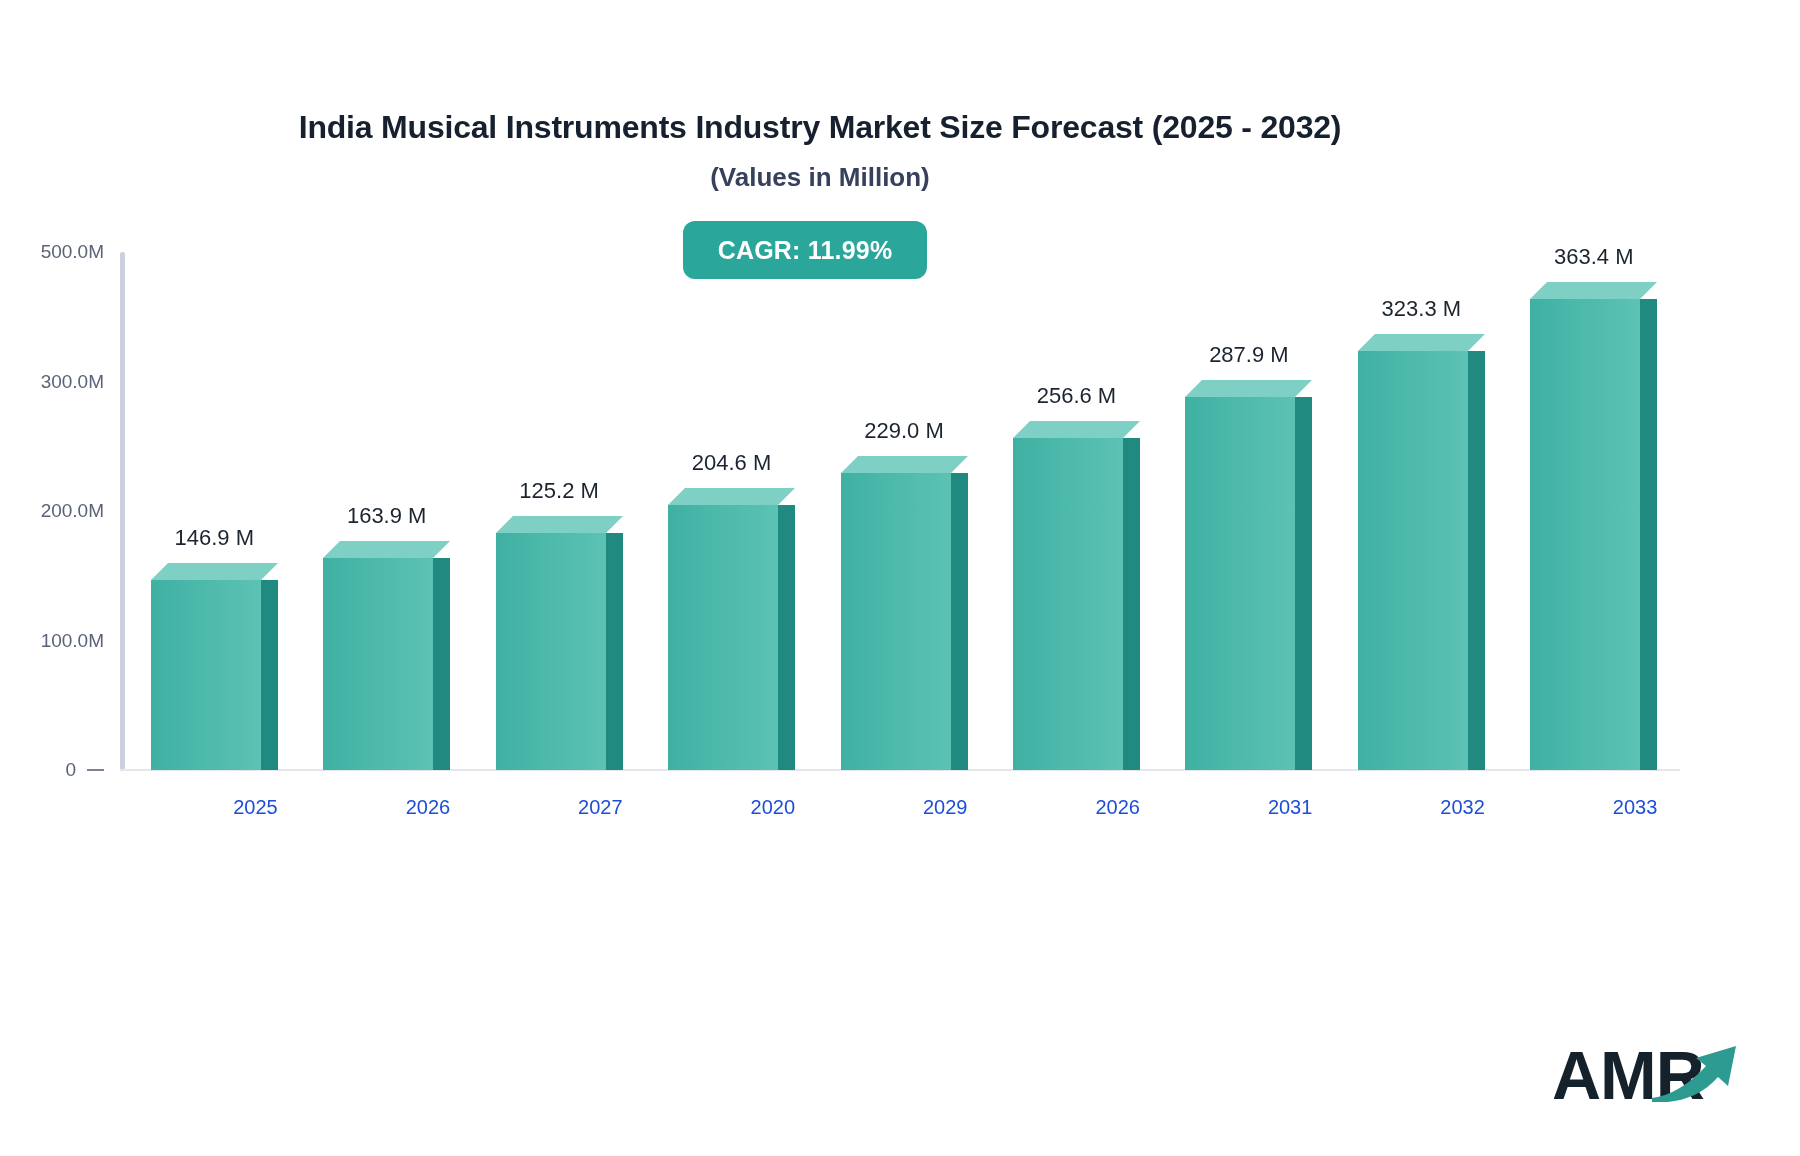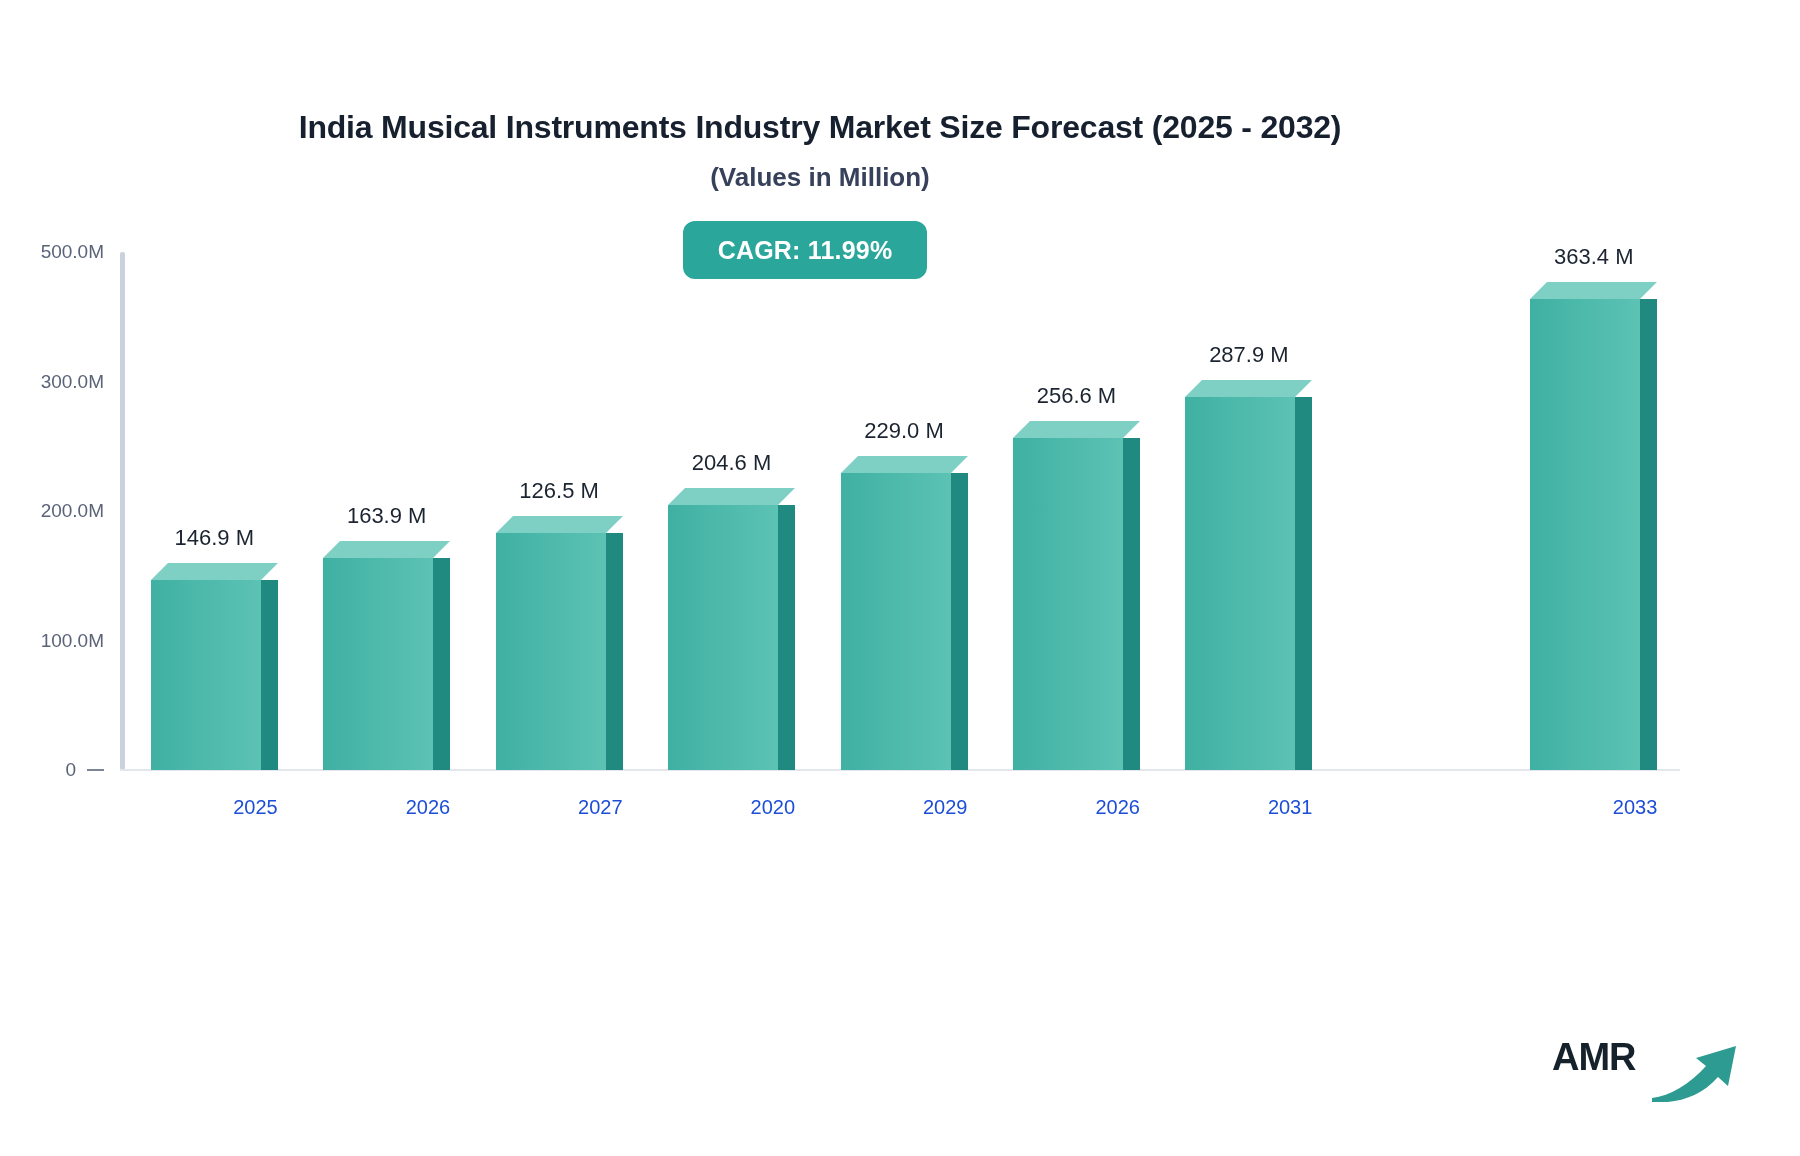--- a/index.html
+++ b/index.html
@@ -178,21 +178,21 @@
     position: absolute;
     right: 58px;
     bottom: 52px;
     width: 190px;
     height: 74px;
   }
   .logo-text {
     position: absolute;
     left: 0;
     top: 6px;
-    font-size: 38px;
+    font-size: 68px;
     font-weight: bold;
     color: #15222b;
     letter-spacing: -1px;
   }
   .logo-arrow {
     position: absolute;
     right: 0;
     bottom: 2px;
     width: 92px;
     height: 62px;
@@ -248,21 +248,21 @@
           <div class="bar-xlabel" style="top: 544px;">2026</div>
         </div>
         <div class="bar-slot" style="left: 367.611px; width: 127px;">
           <div class="bar-3d" style="height: 236.985px;">
             <div class="bar-face"></div>
             <div class="bar-side"></div>
             <svg class="bar-top-poly" viewBox="0 0 127 17" preserveAspectRatio="none">
               <polygon points="0,17 17,0 127,0 110,17" fill="#7fd0c4"></polygon>
             </svg>
           </div>
-          <div class="bar-value" style="bottom: 265.985px;">126.5 M</div>
+          <div class="bar-value" style="bottom: 265.985px;">125.2 M</div>
           <div class="bar-xlabel" style="top: 544px;">2027</div>
         </div>
         <div class="bar-slot" style="left: 540.056px; width: 127px;">
           <div class="bar-3d" style="height: 264.957px;">
             <div class="bar-face"></div>
             <div class="bar-side"></div>
             <svg class="bar-top-poly" viewBox="0 0 127 17" preserveAspectRatio="none">
               <polygon points="0,17 17,0 127,0 110,17" fill="#7fd0c4"></polygon>
             </svg>
           </div>
@@ -294,20 +294,31 @@
         <div class="bar-slot" style="left: 1057.39px; width: 127px;">
           <div class="bar-3d" style="height: 372.83px;">
             <div class="bar-face"></div>
             <div class="bar-side"></div>
             <svg class="bar-top-poly" viewBox="0 0 127 17" preserveAspectRatio="none">
               <polygon points="0,17 17,0 127,0 110,17" fill="#7fd0c4"></polygon>
             </svg>
           </div>
           <div class="bar-value" style="bottom: 401.83px;">287.9 M</div>
           <div class="bar-xlabel" style="top: 544px;">2031</div>
+        </div>
+        <div class="bar-slot" style="left: 1229.83px; width: 127px;">
+          <div class="bar-3d" style="height: 418.673px;">
+            <div class="bar-face"></div>
+            <div class="bar-side"></div>
+            <svg class="bar-top-poly" viewBox="0 0 127 17" preserveAspectRatio="none">
+              <polygon points="0,17 17,0 127,0 110,17" fill="#7fd0c4"></polygon>
+            </svg>
+          </div>
+          <div class="bar-value" style="bottom: 447.673px;">323.3 M</div>
+          <div class="bar-xlabel" style="top: 544px;">2032</div>
         </div>
         <div class="bar-slot" style="left: 1402.28px; width: 127px;">
           <div class="bar-3d" style="height: 470.603px;">
             <div class="bar-face"></div>
             <div class="bar-side"></div>
             <svg class="bar-top-poly" viewBox="0 0 127 17" preserveAspectRatio="none">
               <polygon points="0,17 17,0 127,0 110,17" fill="#7fd0c4"></polygon>
             </svg>
           </div>
           <div class="bar-value" style="bottom: 499.603px;">363.4 M</div>

